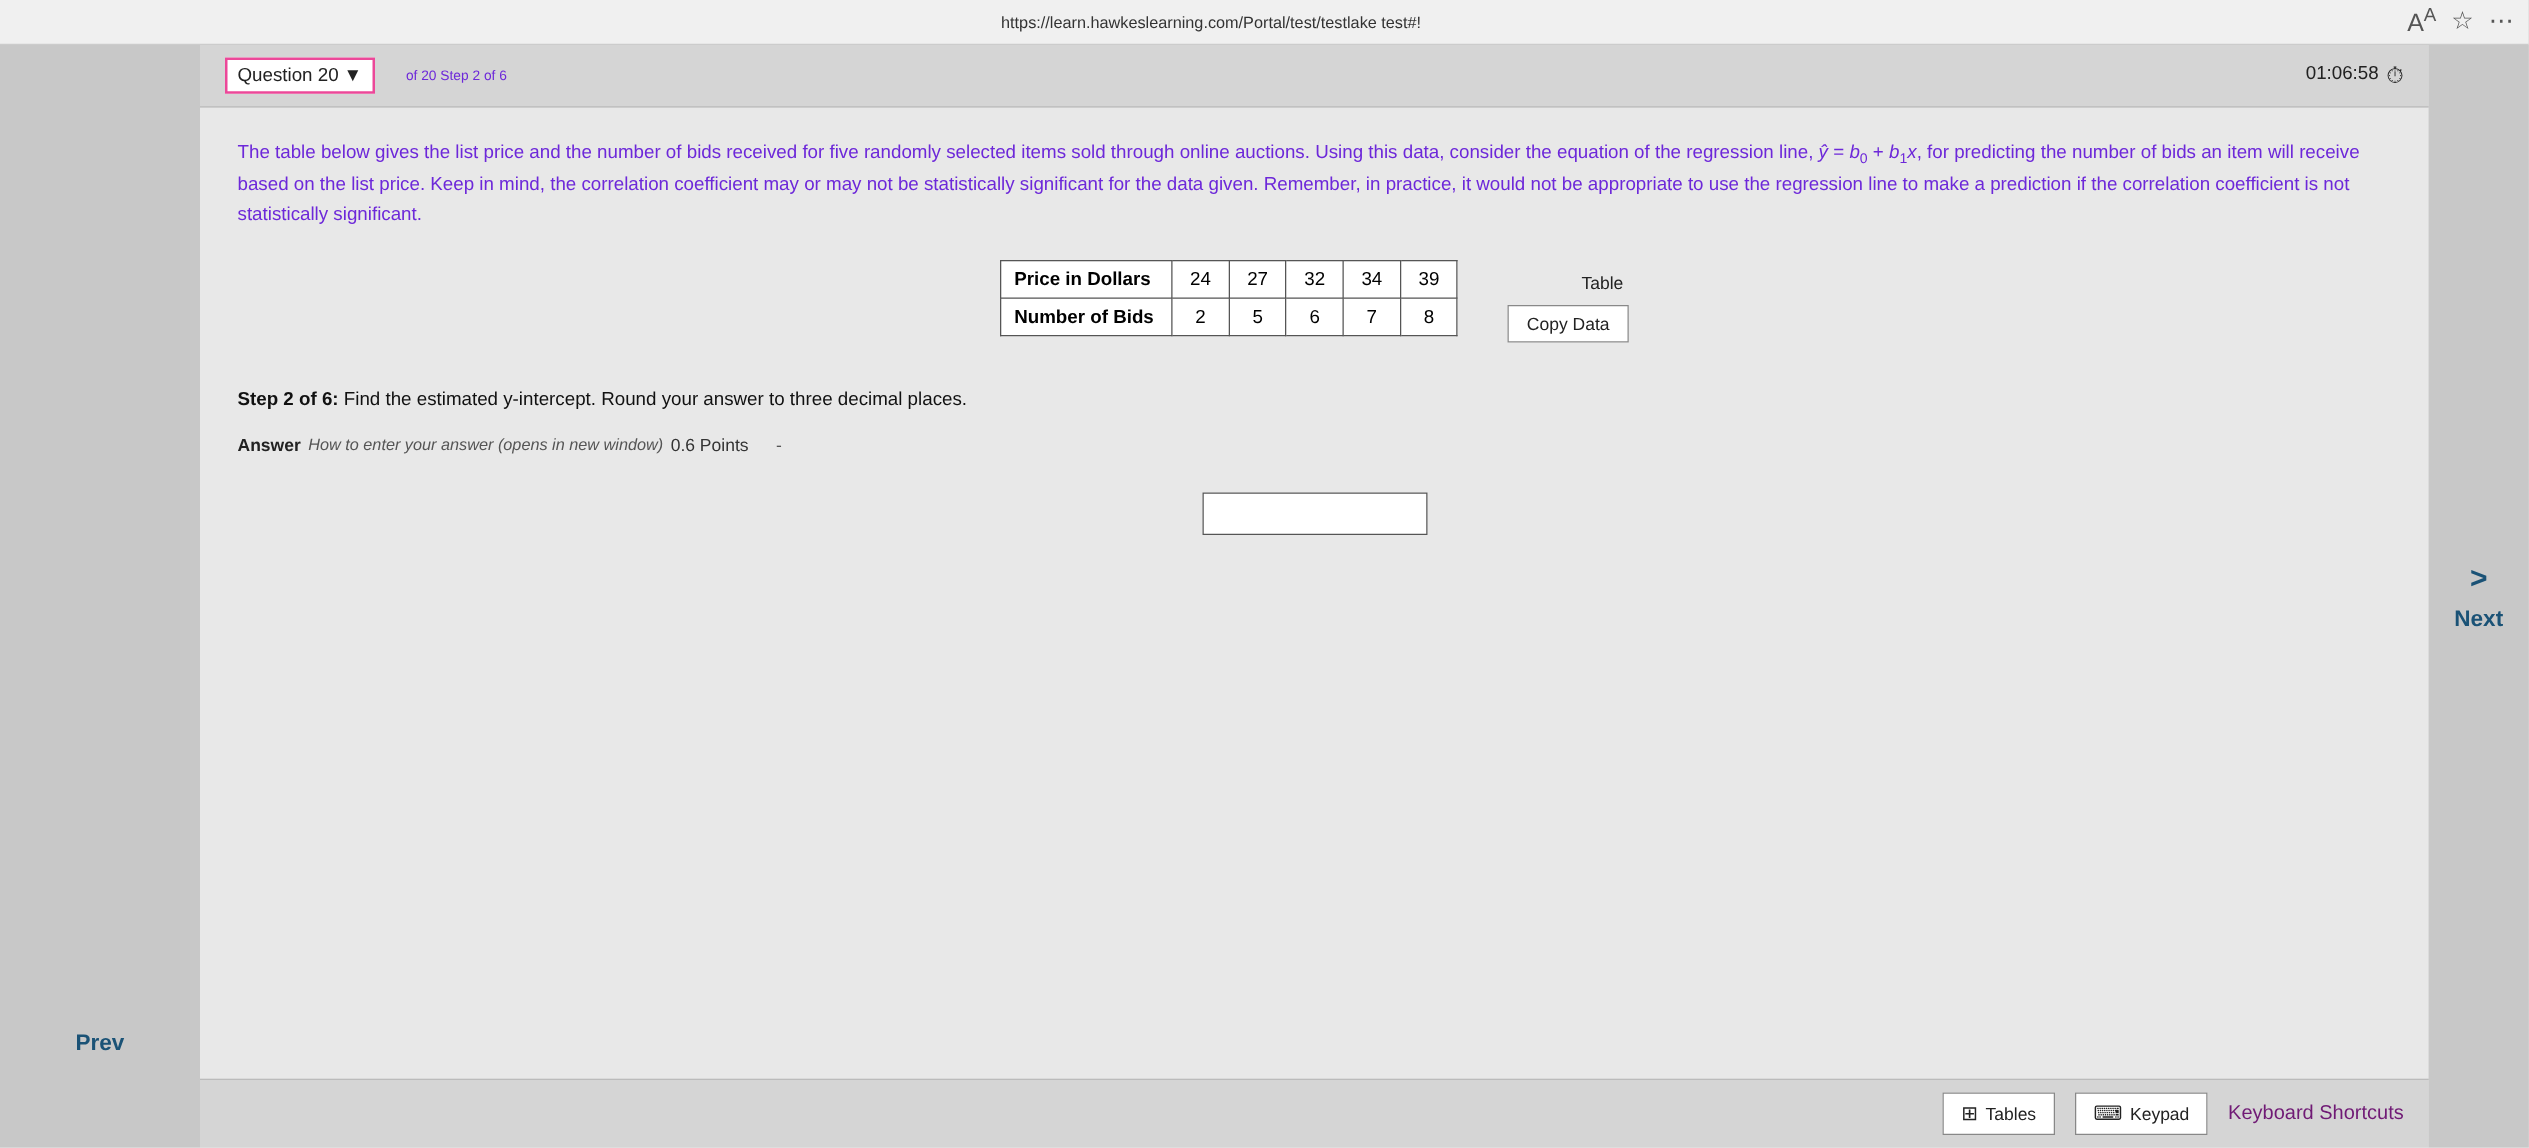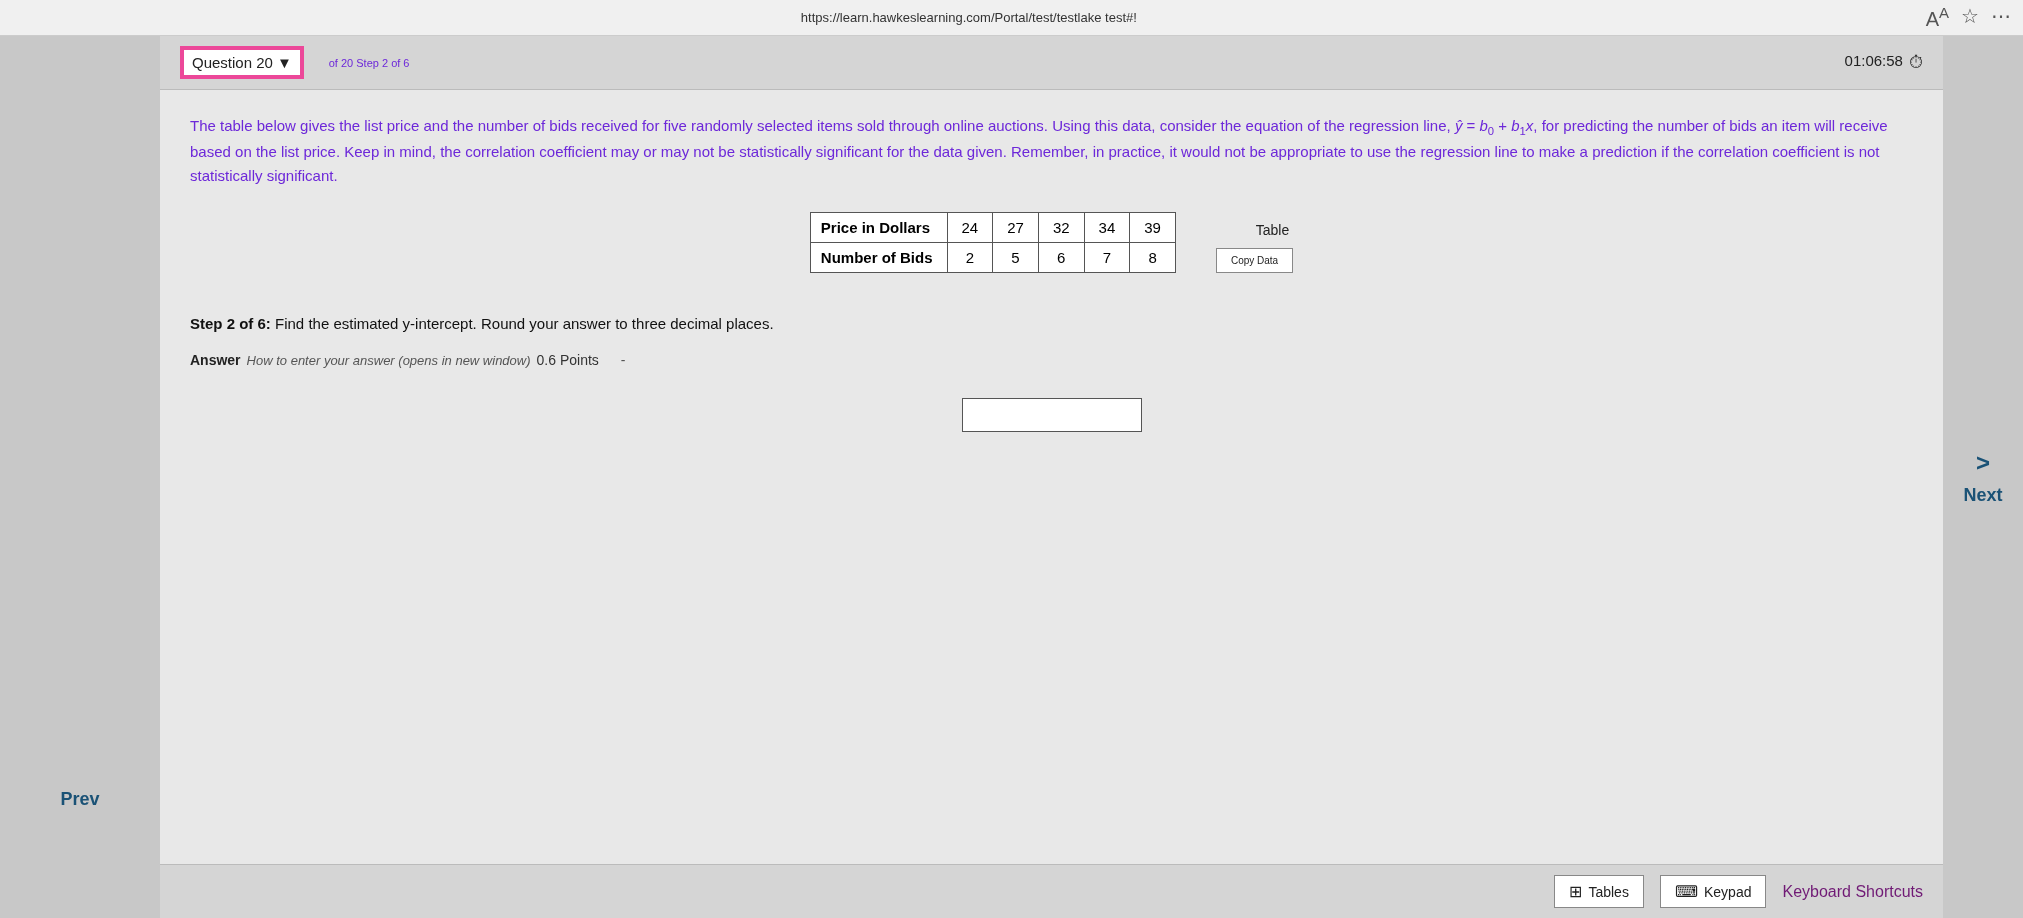--- a/index.html
+++ b/index.html
@@ -42,21 +42,21 @@
     }
 
     
     .left-nav {
       width: 160px;
       background: #c8c8c8;
       display: flex;
       flex-direction: column;
       align-items: center;
       justify-content: flex-end;
-      padding-bottom: 108px;
+      padding-bottom: 73px;
     }
     .prev-btn {
       font-size: 18px;
       font-weight: bold;
       color: #1a5276;
       cursor: pointer;
       text-decoration: none;
     }
 
     
@@ -107,21 +107,21 @@
     }
     .question-selector {
       display: flex;
       align-items: center;
       gap: 8px;
       font-size: 15px;
       color: #222;
     }
     .question-dropdown {
       background: white;
-      border: 4px solid #ec4899;
+      border: 2px solid #ec4899;
       padding: 4px 8px;
       font-size: 15px;
       display: flex;
       align-items: center;
       gap: 4px;
       cursor: pointer;
     }
     .step-info {
       font-size: 11px;
       color: #6d28d9;
@@ -182,21 +182,21 @@
     }
     .table-label {
       font-size: 14px;
       color: #222;
       padding-right: 4px;
     }
     .copy-data-btn {
       background: white;
       border: 1px solid #888;
       padding: 6px 14px;
-      font-size: 10px;
+      font-size: 14px;
       cursor: pointer;
       color: #222;
     }
 
     
     .step-instruction {
       font-size: 15px;
       color: #111;
       margin: 20px 0 16px 0;
       line-height: 1.5;
@@ -207,21 +207,21 @@
 
     
     .answer-section {
       display: flex;
       flex-direction: column;
       gap: 10px;
       padding: 0 0 20px 0;
     }
     .answer-label-row {
       display: flex;
-      align-items: flex-end;
+      align-items: center;
       gap: 6px;
       font-size: 14px;
       color: #222;
     }
     .answer-label {
       font-weight: bold;
     }
     .answer-how-link {
       color: #555;
       font-style: italic;

